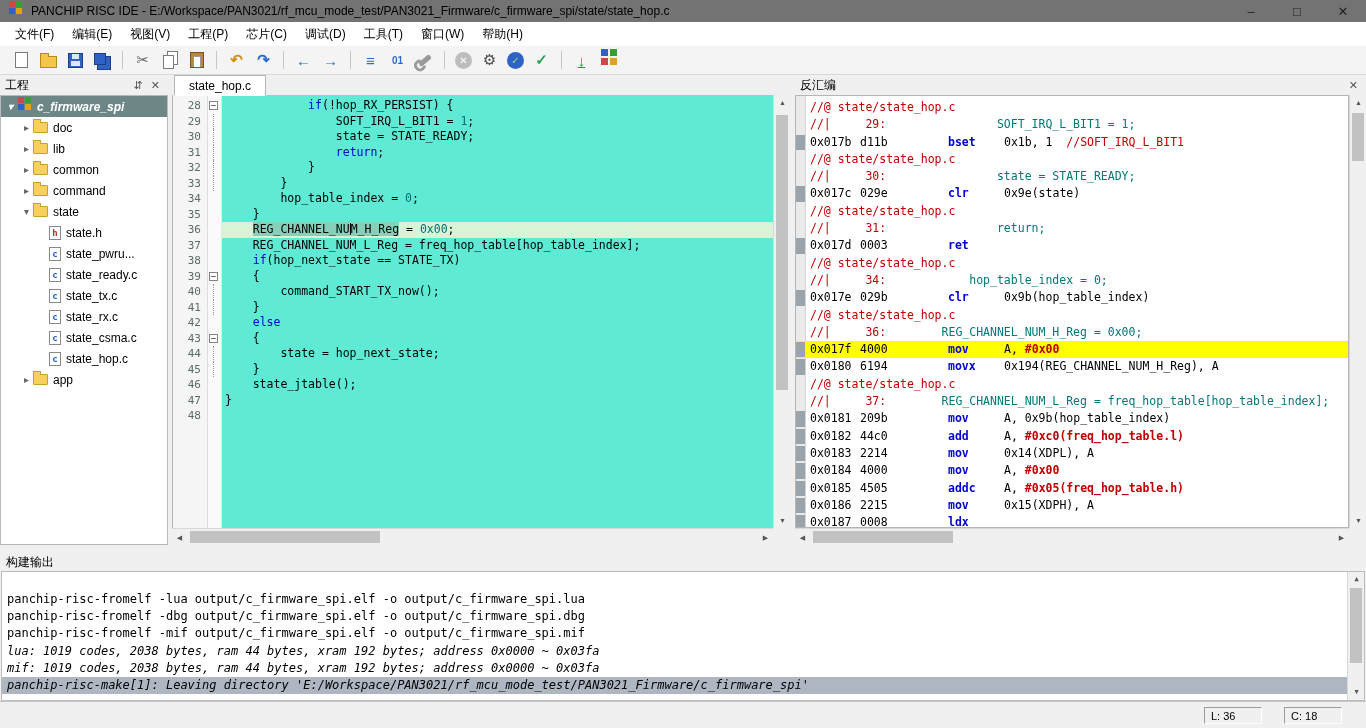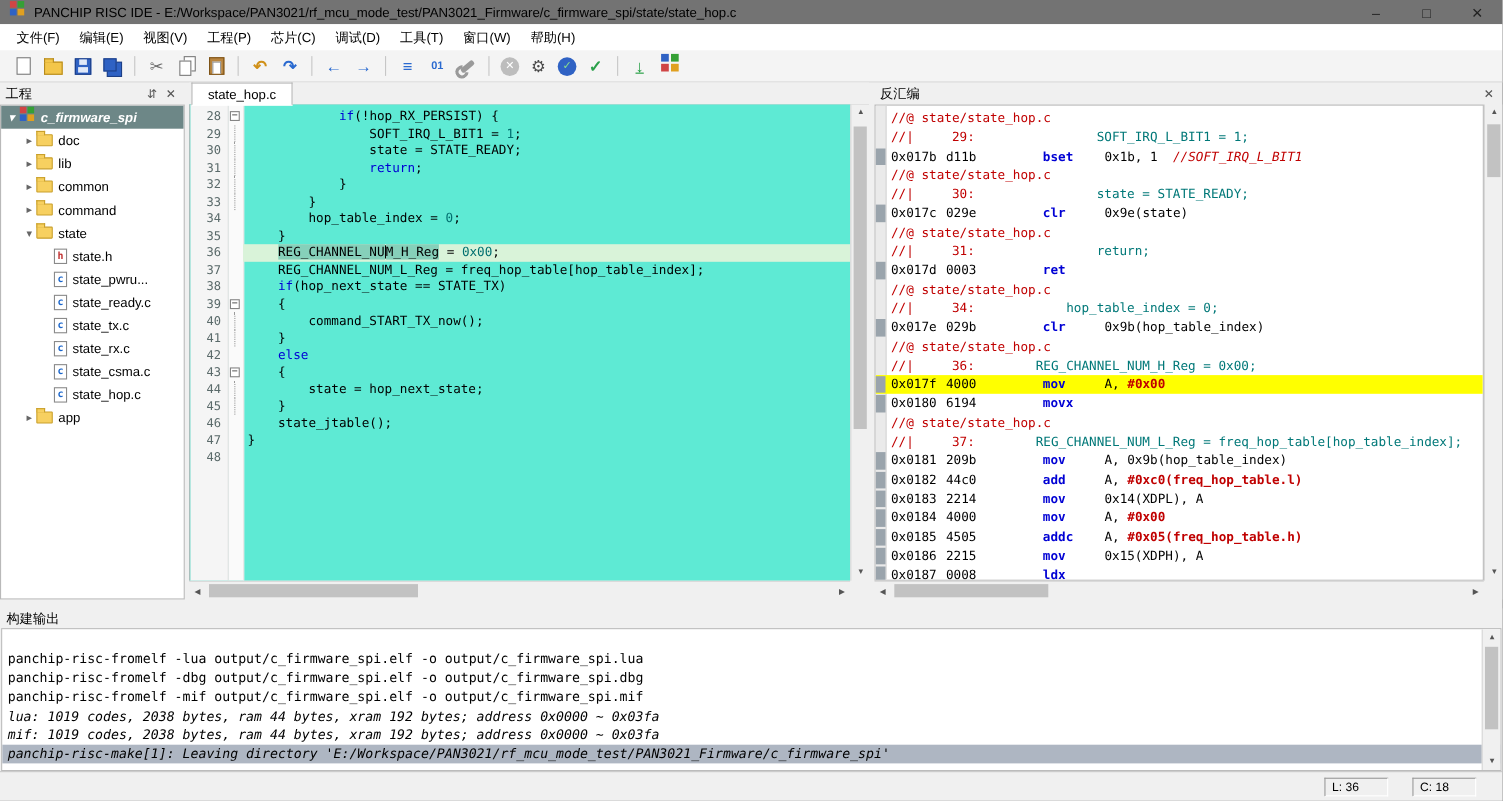--- a/index.html
+++ b/index.html
@@ -98,21 +98,21 @@
   .drow{height:17.3px;display:flex;align-items:center;padding-left:14px;position:relative;white-space:pre;}
   .drow.dhl{background:#ffff00;}
   .gi{position:absolute;left:0;top:1px;bottom:1px;width:9px;background:#9aa4ac;}
   .df{color:#c00000;}
   .dp{color:#c00000;white-space:pre;}
   .dc{color:#007878;white-space:pre;}
   .daddr{width:50px;flex:none;}
   .dop{width:88px;flex:none;}
   .dmn{width:56px;flex:none;color:#0000d4;font-weight:bold;}
   .dargs{flex:1;white-space:pre;}
-  .tk-c{color:#c00000;font-style:italic;} .tk-i{color:#c00000;font-weight:bold;}
+  .tk-c{color:#c00000;} .tk-i{color:#c00000;font-weight:bold;}
 
   
   .vscroll{position:absolute;top:20px;right:0;bottom:17px;width:17px;background:#f0f0f0;border-left:1px solid #d8d8d8;box-sizing:border-box;}
   .hscroll{position:absolute;left:0;right:17px;bottom:0;height:17px;background:#f0f0f0;border-top:1px solid #d8d8d8;box-sizing:border-box;}
   .sarrow{position:absolute;width:17px;height:15px;display:flex;align-items:center;justify-content:center;font-size:7px;color:#555;}
   .sarrow.up{top:0;} .sarrow.down{bottom:0;}
   .sarrow.left{left:0;height:17px;width:15px;} .sarrow.right{right:0;height:17px;width:15px;}
   .sthumb{position:absolute;left:2px;right:2px;background:#c2c2c2;}
   .hthumb{position:absolute;top:2px;bottom:2px;background:#c2c2c2;}
   .scorner{position:absolute;right:0;bottom:0;width:17px;height:17px;background:#f0f0f0;}
@@ -462,21 +462,21 @@
             <div class="drow ins"><span class="gi"></span><span class="daddr">0x017c</span><span class="dop">029e</span><span class="dmn">clr</span><span class="dargs"><span class="tk-t">0x9e(state)</span></span></div>
             <div class="drow file"><span class="df">//@ state/state_hop.c</span></div>
             <div class="drow src"><span class="dp">//|     31:</span><span class="dc">                return;</span></div>
             <div class="drow ins"><span class="gi"></span><span class="daddr">0x017d</span><span class="dop">0003</span><span class="dmn">ret</span><span class="dargs"></span></div>
             <div class="drow file"><span class="df">//@ state/state_hop.c</span></div>
             <div class="drow src"><span class="dp">//|     34:</span><span class="dc">            hop_table_index = 0;</span></div>
             <div class="drow ins"><span class="gi"></span><span class="daddr">0x017e</span><span class="dop">029b</span><span class="dmn">clr</span><span class="dargs"><span class="tk-t">0x9b(hop_table_index)</span></span></div>
             <div class="drow file"><span class="df">//@ state/state_hop.c</span></div>
             <div class="drow src"><span class="dp">//|     36:</span><span class="dc">        REG_CHANNEL_NUM_H_Reg = 0x00;</span></div>
             <div class="drow ins dhl"><span class="gi"></span><span class="daddr">0x017f</span><span class="dop">4000</span><span class="dmn">mov</span><span class="dargs"><span class="tk-t">A, </span><span class="tk-i">#0x00</span></span></div>
-            <div class="drow ins"><span class="gi"></span><span class="daddr">0x0180</span><span class="dop">6194</span><span class="dmn">movx</span></div>
+            <div class="drow ins"><span class="gi"></span><span class="daddr">0x0180</span><span class="dop">6194</span><span class="dmn">movx</span><span class="dargs"><span class="tk-t">0x194(REG_CHANNEL_NUM_H_Reg), A</span></span></div>
             <div class="drow file"><span class="df">//@ state/state_hop.c</span></div>
             <div class="drow src"><span class="dp">//|     37:</span><span class="dc">        REG_CHANNEL_NUM_L_Reg = freq_hop_table[hop_table_index];</span></div>
             <div class="drow ins"><span class="gi"></span><span class="daddr">0x0181</span><span class="dop">209b</span><span class="dmn">mov</span><span class="dargs"><span class="tk-t">A, 0x9b(hop_table_index)</span></span></div>
             <div class="drow ins"><span class="gi"></span><span class="daddr">0x0182</span><span class="dop">44c0</span><span class="dmn">add</span><span class="dargs"><span class="tk-t">A, </span><span class="tk-i">#0xc0(freq_hop_table.l)</span></span></div>
             <div class="drow ins"><span class="gi"></span><span class="daddr">0x0183</span><span class="dop">2214</span><span class="dmn">mov</span><span class="dargs"><span class="tk-t">0x14(XDPL), A</span></span></div>
             <div class="drow ins"><span class="gi"></span><span class="daddr">0x0184</span><span class="dop">4000</span><span class="dmn">mov</span><span class="dargs"><span class="tk-t">A, </span><span class="tk-i">#0x00</span></span></div>
             <div class="drow ins"><span class="gi"></span><span class="daddr">0x0185</span><span class="dop">4505</span><span class="dmn">addc</span><span class="dargs"><span class="tk-t">A, </span><span class="tk-i">#0x05(freq_hop_table.h)</span></span></div>
             <div class="drow ins"><span class="gi"></span><span class="daddr">0x0186</span><span class="dop">2215</span><span class="dmn">mov</span><span class="dargs"><span class="tk-t">0x15(XDPH), A</span></span></div>
             <div class="drow ins"><span class="gi"></span><span class="daddr">0x0187</span><span class="dop">0008</span><span class="dmn">ldx</span><span class="dargs"></span></div>
           </div>

